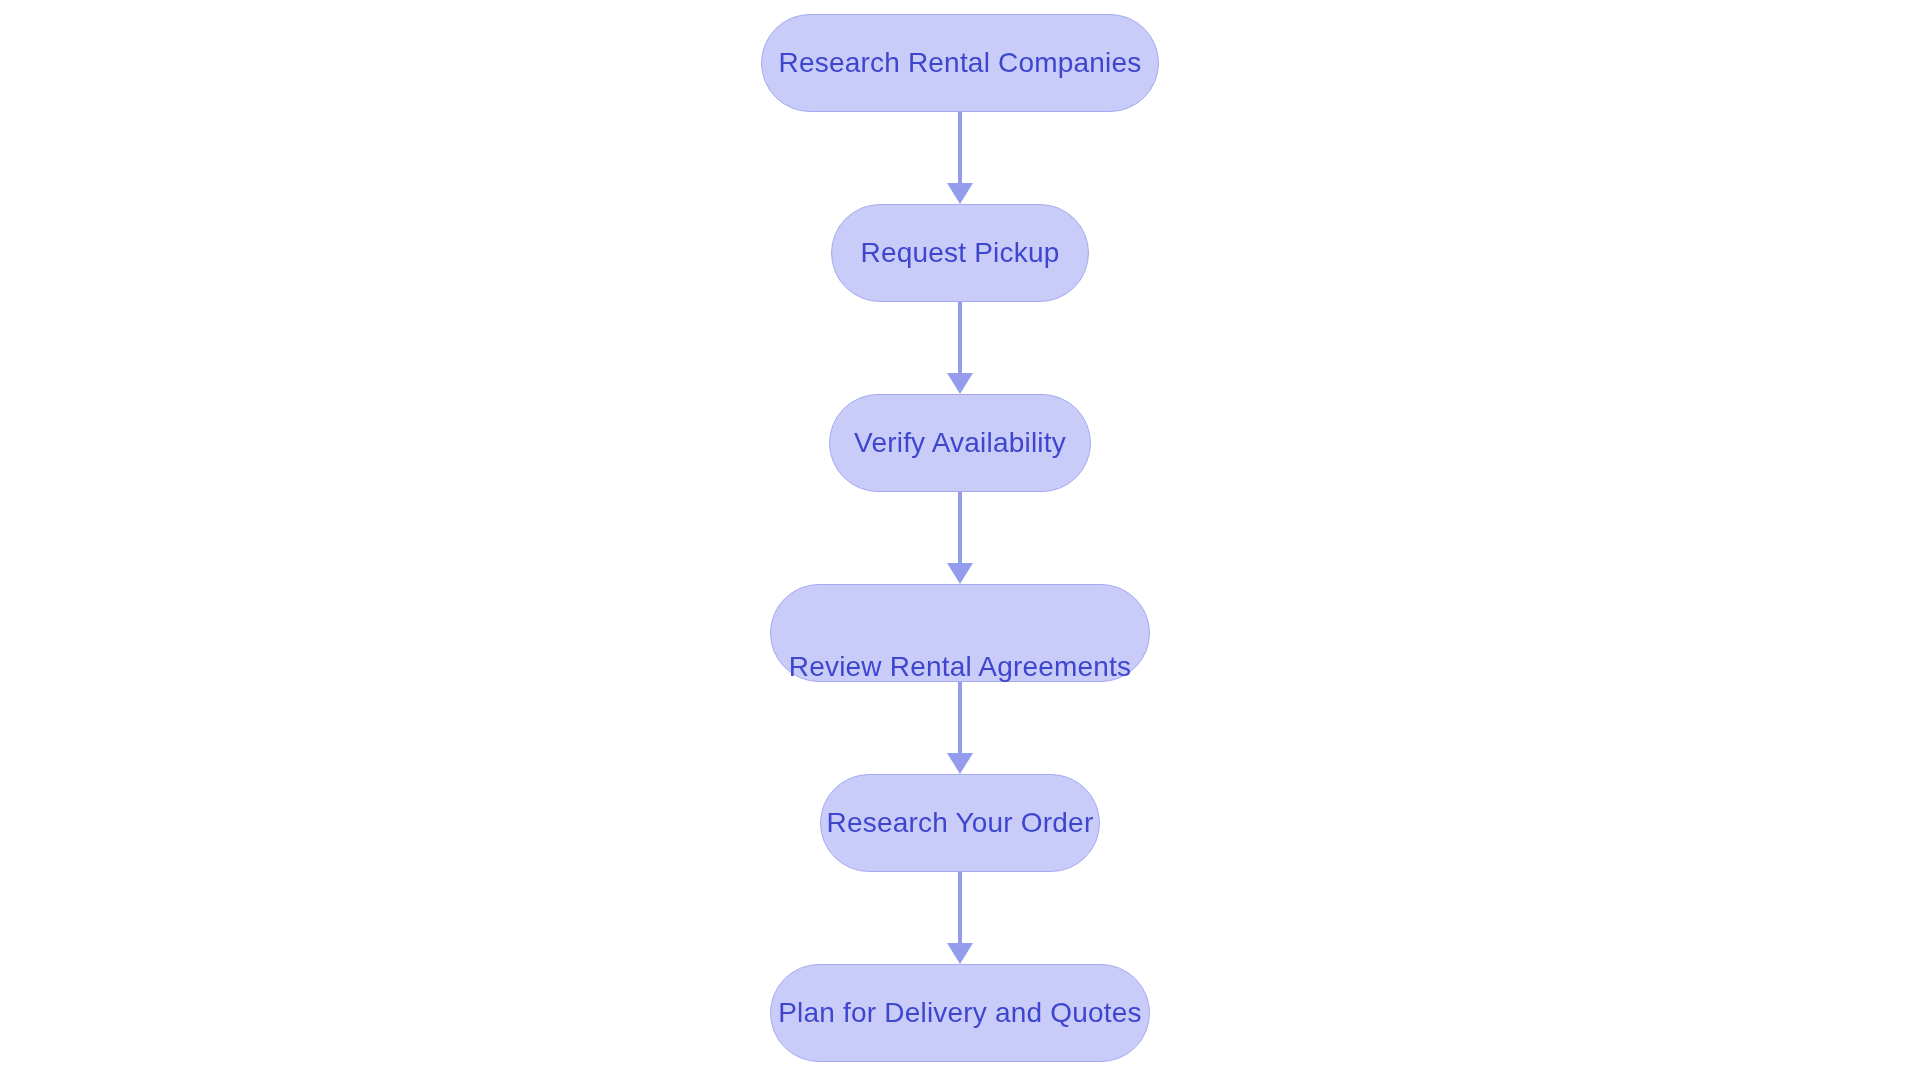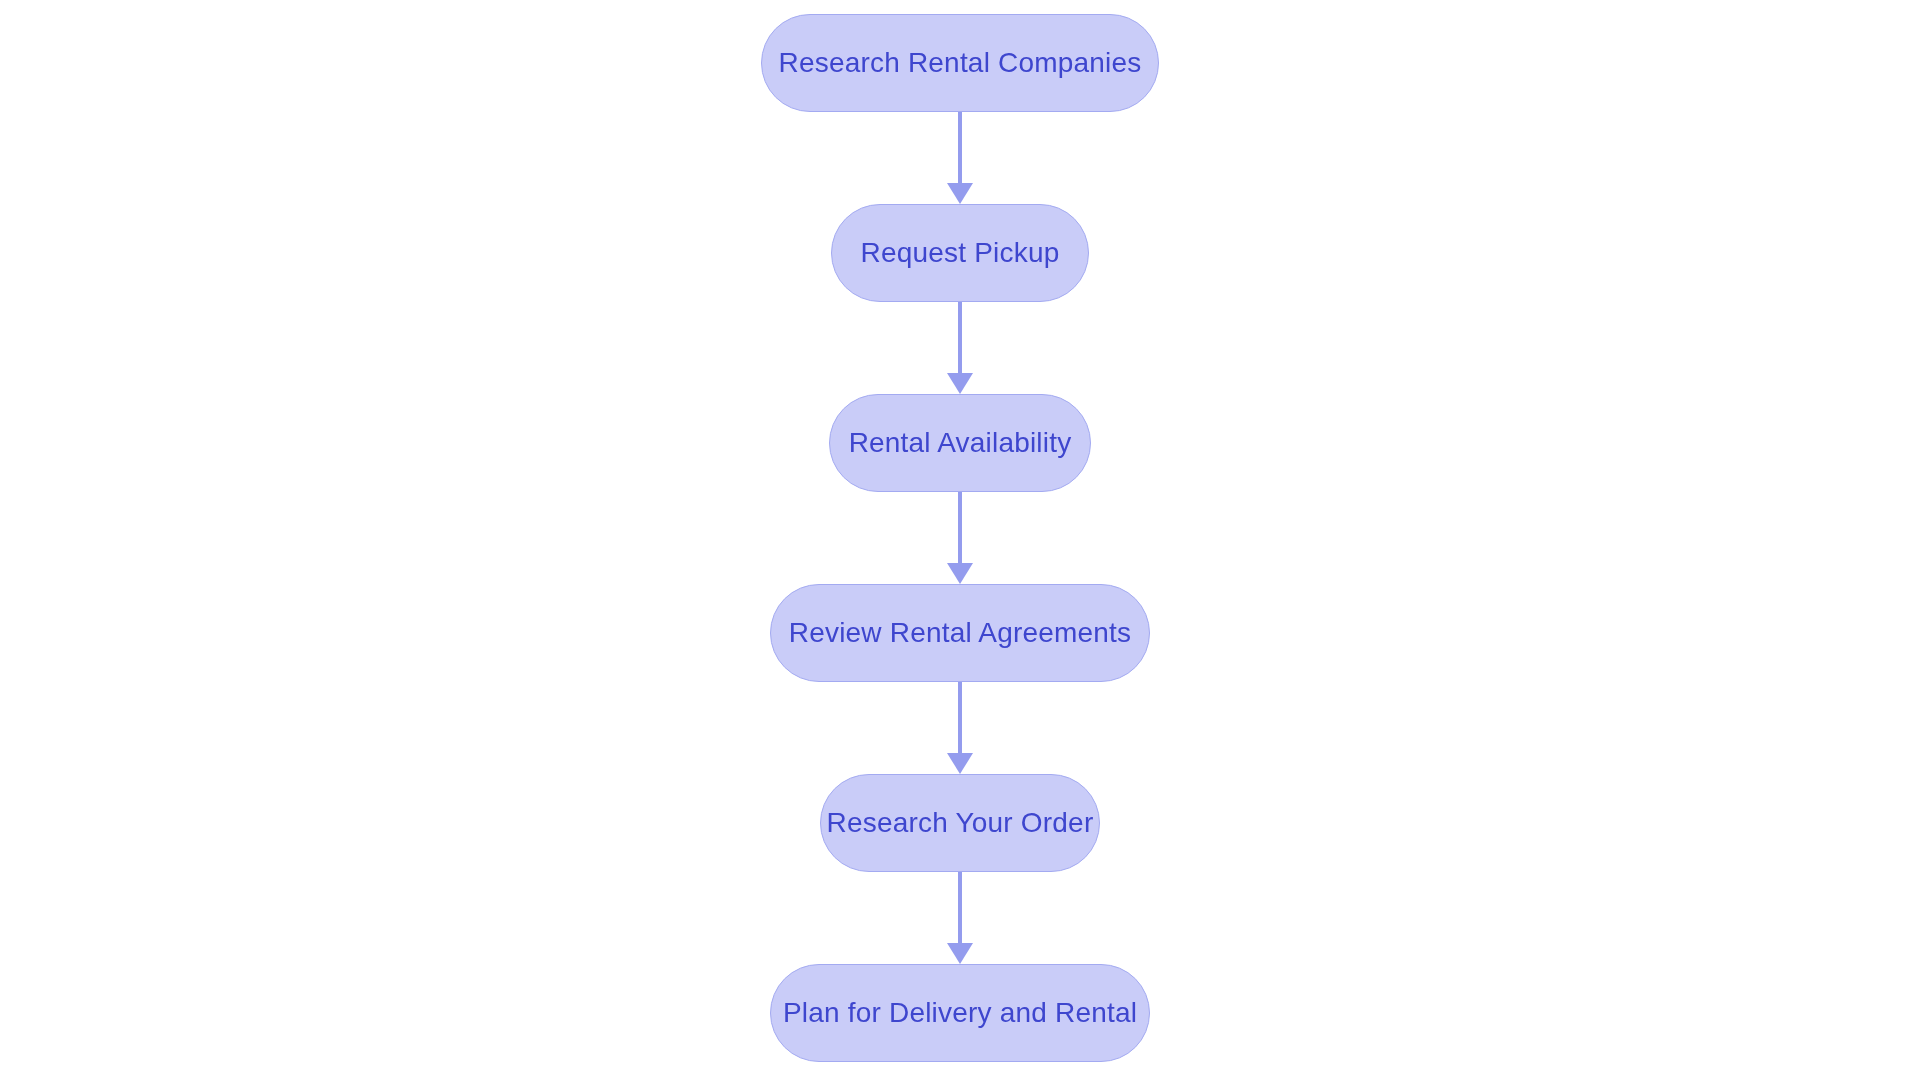--- a/index.html
+++ b/index.html
@@ -51,21 +51,21 @@
     color: var(--text);
     font-size: 28px;
     letter-spacing: 0.2px;
     white-space: nowrap;
     line-height: 1;
     padding: 0 24px;
   }
   .w-1 { width: 398px; }
   .w-2 { width: 258px; }
   .w-3 { width: 262px; }
-  .w-4 { width: 380px; }
+  .w-4 { width: 380px; align-items: flex-end; }
   .w-5 { width: 280px; }
   .w-6 { width: 380px; }
   .connector {
     height: 92px;
     width: 26px;
     display: flex;
     flex-direction: column;
     align-items: center;
     flex: none;
   }
@@ -101,21 +101,21 @@
     <div class="pill w-2">
       <span class="pill-label">Request Pickup</span>
     </div>
 
     <div class="connector">
       <div class="connector-line"></div>
       <div class="connector-head"></div>
     </div>
 
     <div class="pill w-3">
-      <span class="pill-label">Rental Availability</span>
+      <span class="pill-label">Verify Availability</span>
     </div>
 
     <div class="connector">
       <div class="connector-line"></div>
       <div class="connector-head"></div>
     </div>
 
     <div class="pill w-4">
       <span class="pill-label">Review Rental Agreements</span>
     </div>
@@ -128,17 +128,17 @@
     <div class="pill w-5">
       <span class="pill-label">Research Your Order</span>
     </div>
 
     <div class="connector">
       <div class="connector-line"></div>
       <div class="connector-head"></div>
     </div>
 
     <div class="pill w-6">
-      <span class="pill-label">Plan for Delivery and Rental</span>
+      <span class="pill-label">Plan for Delivery and Quotes</span>
     </div>
 
   </div>
 </div>
 
 </body></html>

